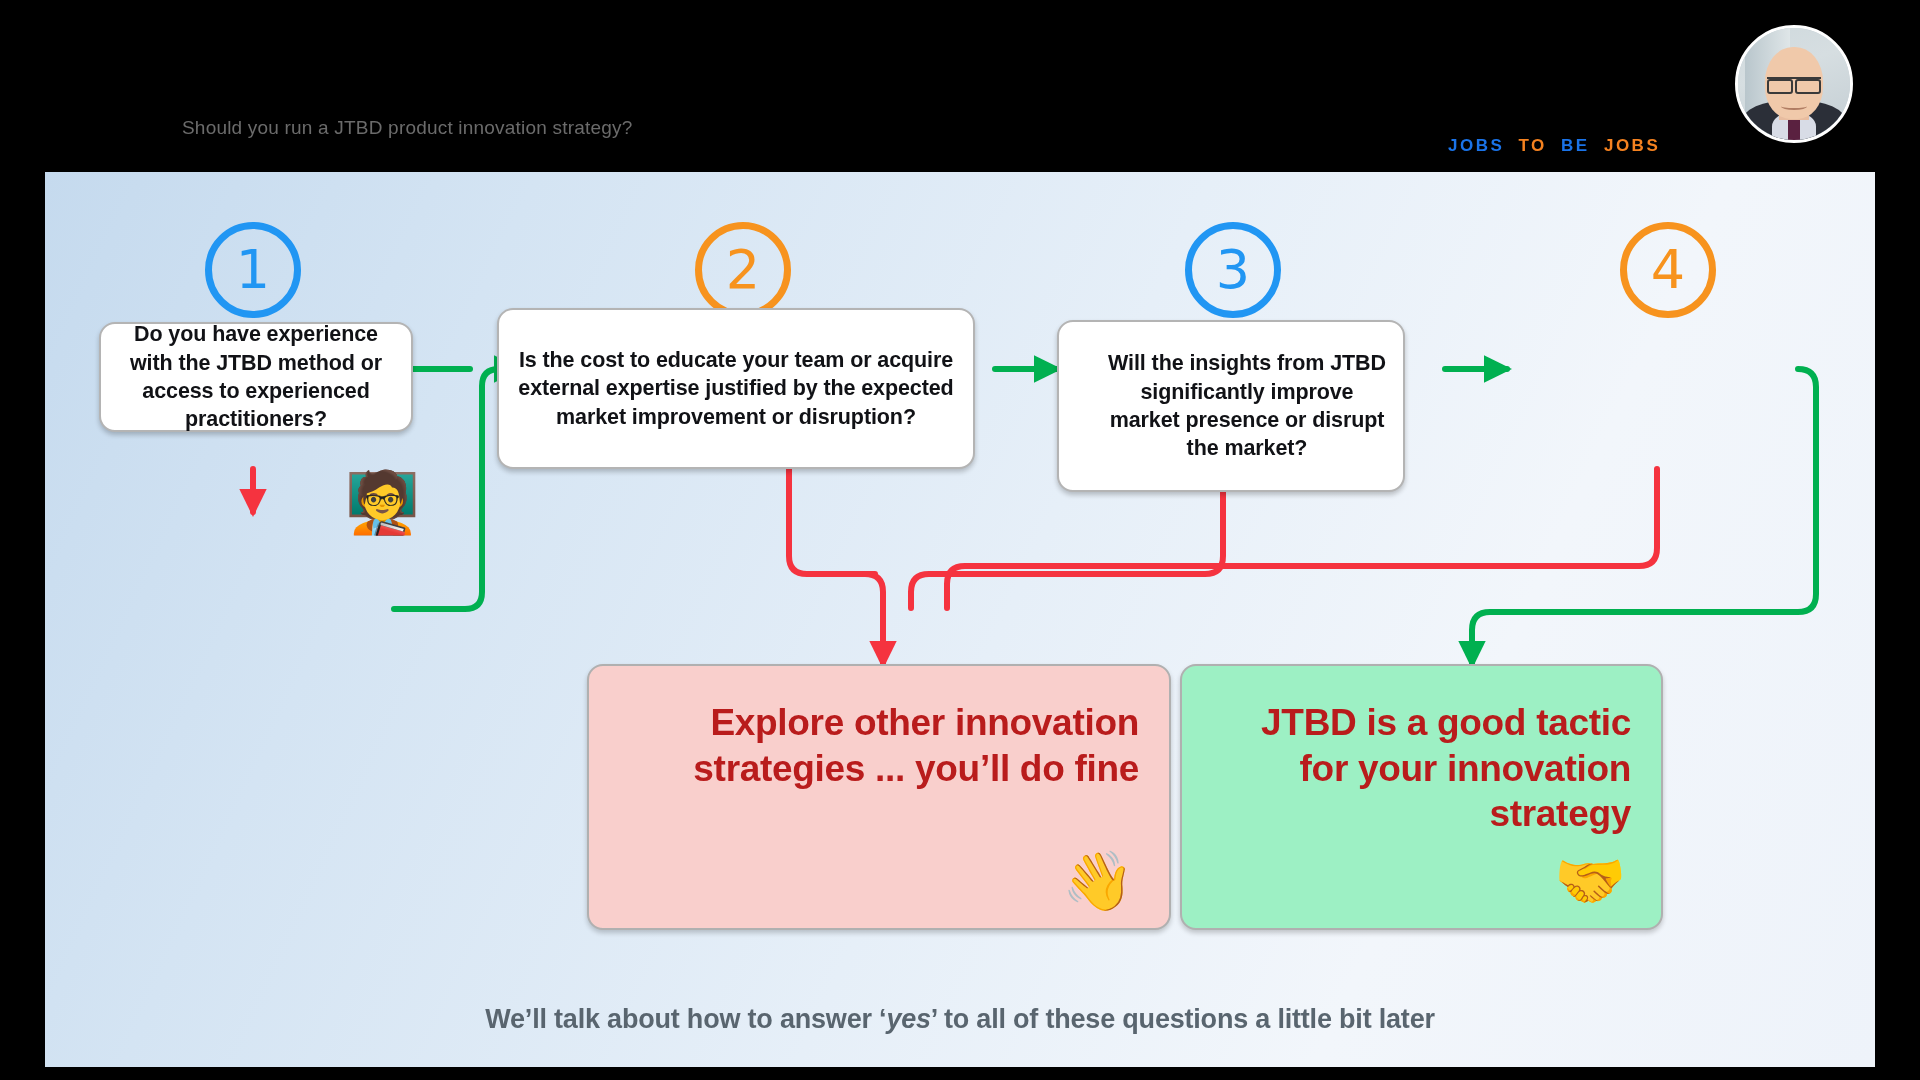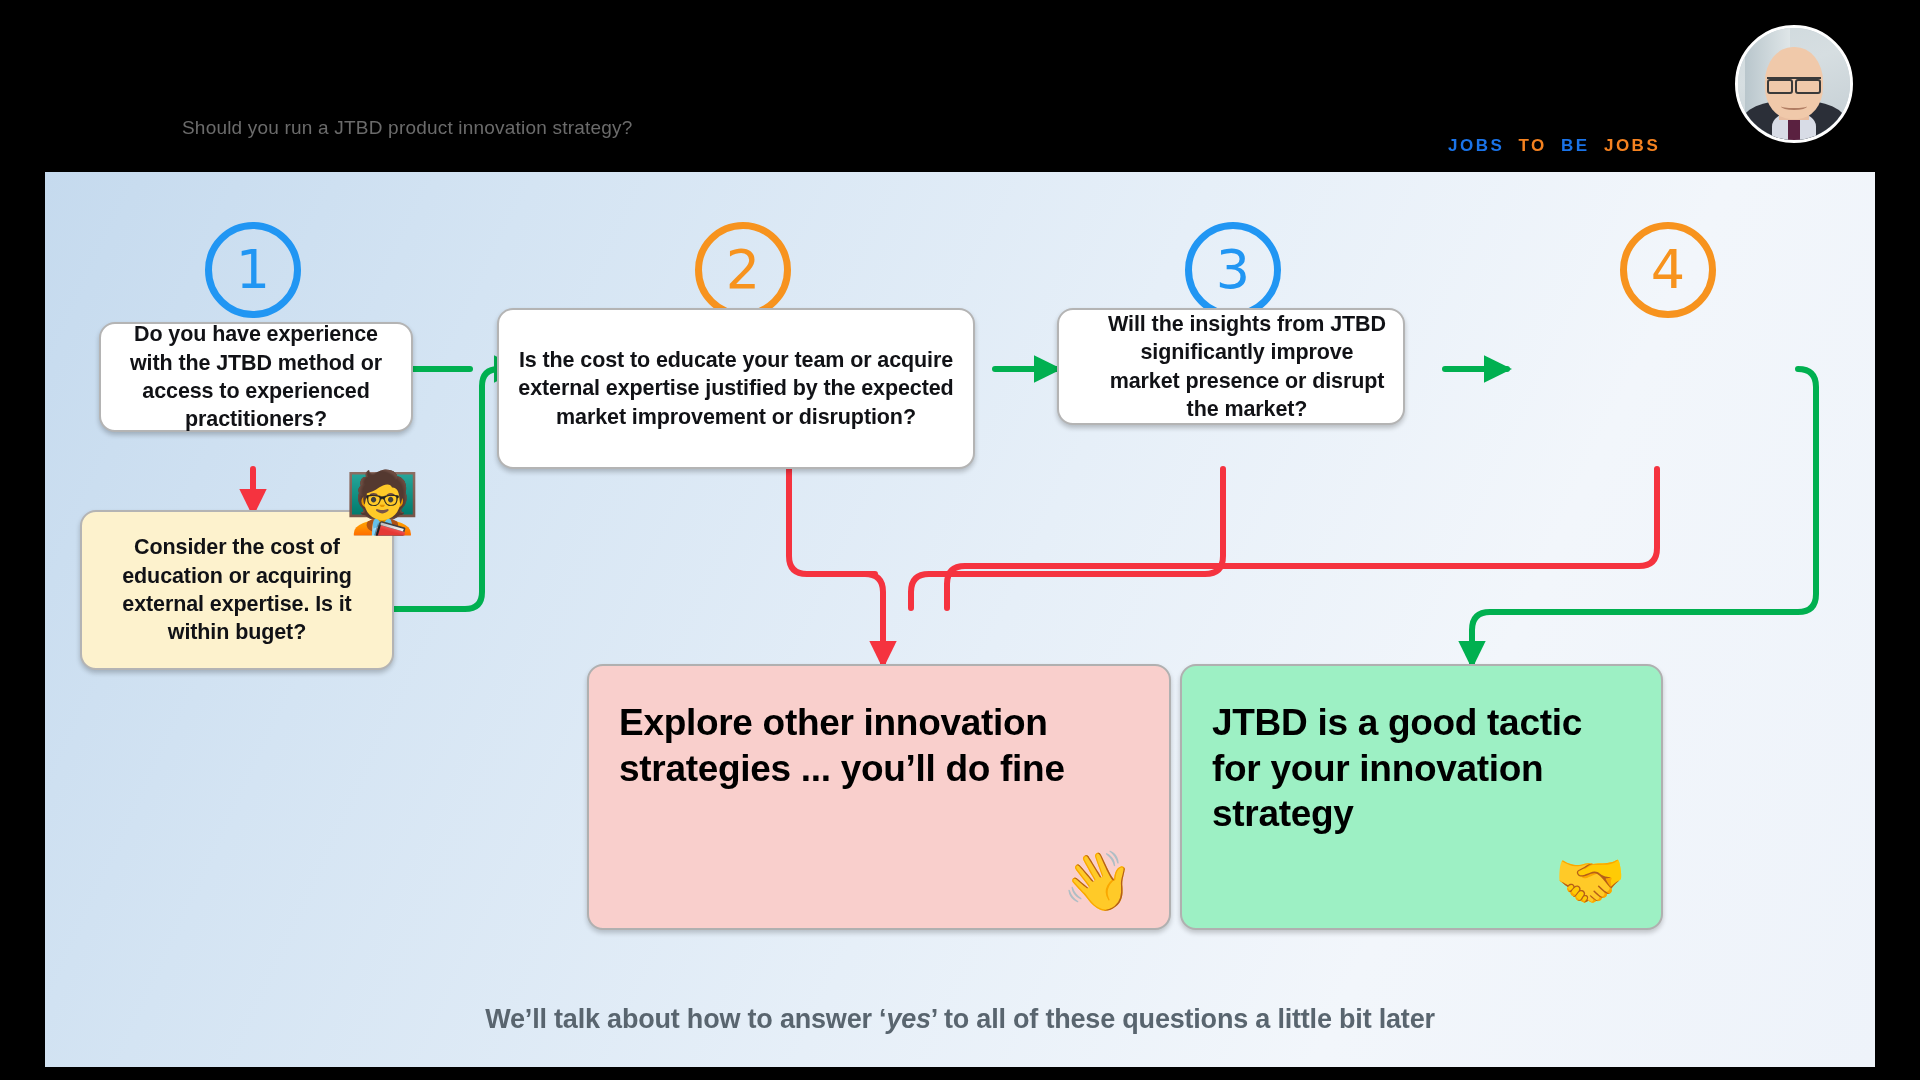--- a/index.html
+++ b/index.html
@@ -111,22 +111,22 @@
     background: #fdf2cd; border-color: #b4b4b4;
   }
 
   
   .obox {
     position: absolute; border: 2px solid #b0b0b0; border-radius: 16px;
     box-shadow: 0 3px 5px rgba(0,0,0,.20);
     padding: 34px 30px 0 30px;
   }
   .obox .otext {
-    font-size: 37px; font-weight: 700; color: #000000;
-    text-align: left; line-height: 1.23; letter-spacing: -.3px;
+    font-size: 37px; font-weight: 700; color: #b91c1c;
+    text-align: right; line-height: 1.23; letter-spacing: -.3px;
   }
   #obox-negative { background: #f9cfcc; }
   #obox-positive { background: #9df0c4; }
   .obox .oemoji {
     position: absolute; right: 34px; bottom: 18px;
     font-size: 58px; line-height: 1;
     font-family: "DejaVu Sans", sans-serif;
   }
 
   
@@ -219,28 +219,25 @@
     </div>
 
     <div class="qbox" id="qbox-q1" style="left:35px; top:150px; width:314px; height:110px;margin-left:19px;">
       <div class="qtext">Do you have experience with the JTBD method or access to experienced practitioners?</div>
     </div>
 
     <div class="qbox" id="qbox-q2" style="left:452px; top:136px; width:478px; height:161px;">
       <div class="qtext">Is the cost to educate your team or acquire external expertise justified by the expected market improvement or disruption?</div>
     </div>
 
-    <div class="qbox" id="qbox-q3" style="left:1012px; top:136px; width:348px; height:117px;padding-left:48px;">
+    <div class="qbox" id="qbox-q3" style="left:1012px; top:148px; width:348px; height:172px;padding-left:48px;">
       <div class="qtext">Will the insights from JTBD significantly improve market presence or disrupt the market?</div>
     </div>
 
 
-    <div class="qbox" id="qbox-budget" style="left:35px; top:338px; width:314px; height:160px;">
-      <div class="qtext">Consider the cost of education or acquiring external expertise. Is it within buget?</div>
-    </div>
     <div id="thinking-person-icon" style="left:300px; top:300px;">🧑‍🏫</div>
 
     <div class="obox" id="obox-negative" style="left:542px; top:492px; width:584px; height:266px;">
       <div class="otext">Explore other innovation strategies ... you’ll do fine</div>
       <div class="oemoji">👋</div>
     </div>
 
     <div class="obox" id="obox-positive" style="left:1135px; top:492px; width:483px; height:266px;">
       <div class="otext">JTBD is a good tactic for your innovation strategy</div>
       <div class="oemoji">🤝</div>

